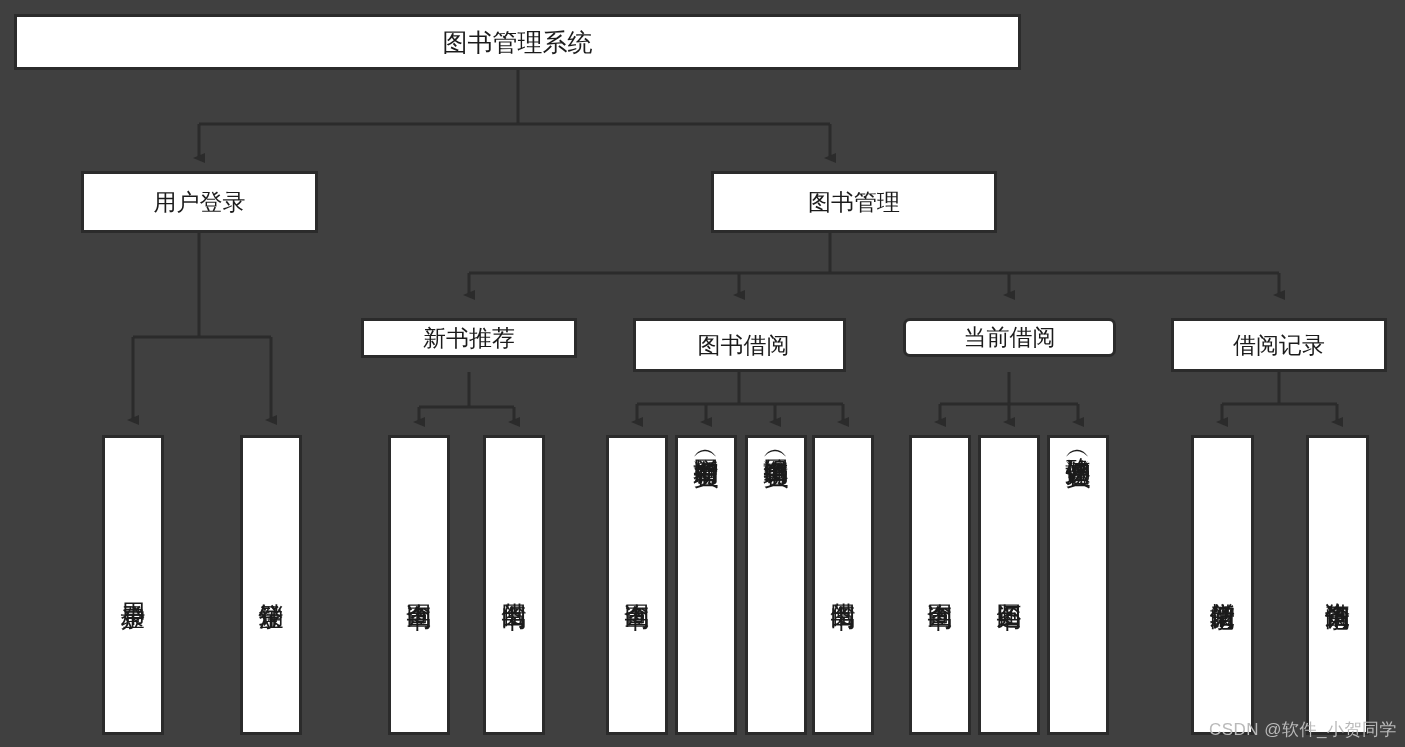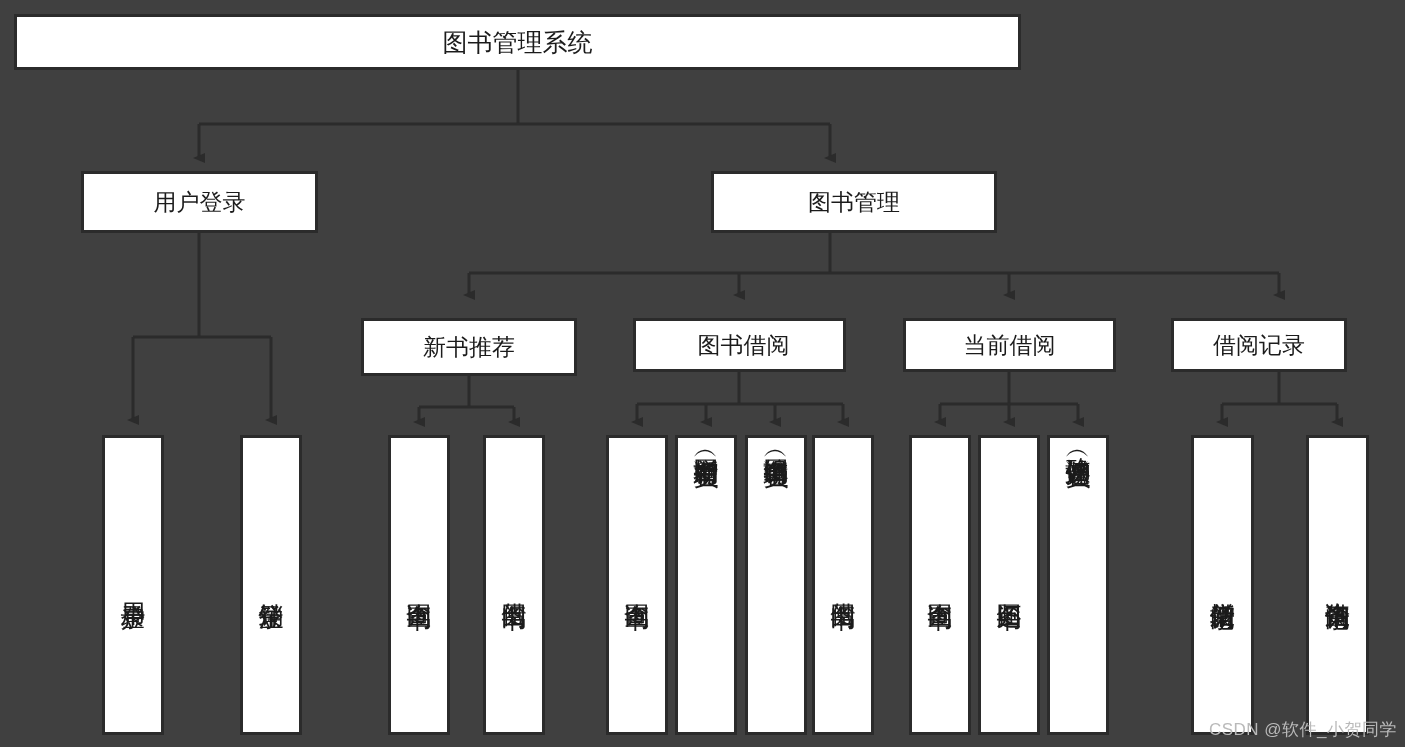--- a/index.html
+++ b/index.html
@@ -130,30 +130,30 @@
     <span>图书管理系统</span>
   </div>
 
   <div class="node level2" style="left:81px; top:171px; width:237px; height:62px;">
     <span>用户登录</span>
   </div>
   <div class="node level2" style="left:711px; top:171px; width:286px; height:62px;">
     <span>图书管理</span>
   </div>
 
-  <div class="node level2" style="left:361px; top:318px; width:216px; height:58px;">
+  <div class="node level2" style="left:361px; top:318px; width:216px; height:40px;">
     <span>新书推荐</span>
   </div>
   <div class="node level2" style="left:633px; top:318px; width:213px; height:54px;padding-left:8px;">
     <span>图书借阅</span>
   </div>
-  <div class="node level2" style="left:903px; top:318px; width:213px; height:54px;">
+  <div class="node level2" style="left:903px; top:318px; width:213px; height:39px;border-radius:7px;">
     <span>当前借阅</span>
   </div>
-  <div class="node level2" style="left:1171px; top:318px; width:176px; height:54px;">
+  <div class="node level2" style="left:1171px; top:318px; width:216px; height:54px;">
     <span>借阅记录</span>
   </div>
 
   <div class="node leaf center-text" style="left:102px; top:435px; width:62px; height:300px;">
     <span class="vtext">用户登录</span>
   </div>
   <div class="node leaf center-text" style="left:240px; top:435px; width:62px; height:300px;">
     <span class="vtext">注销登录</span>
   </div>
 

